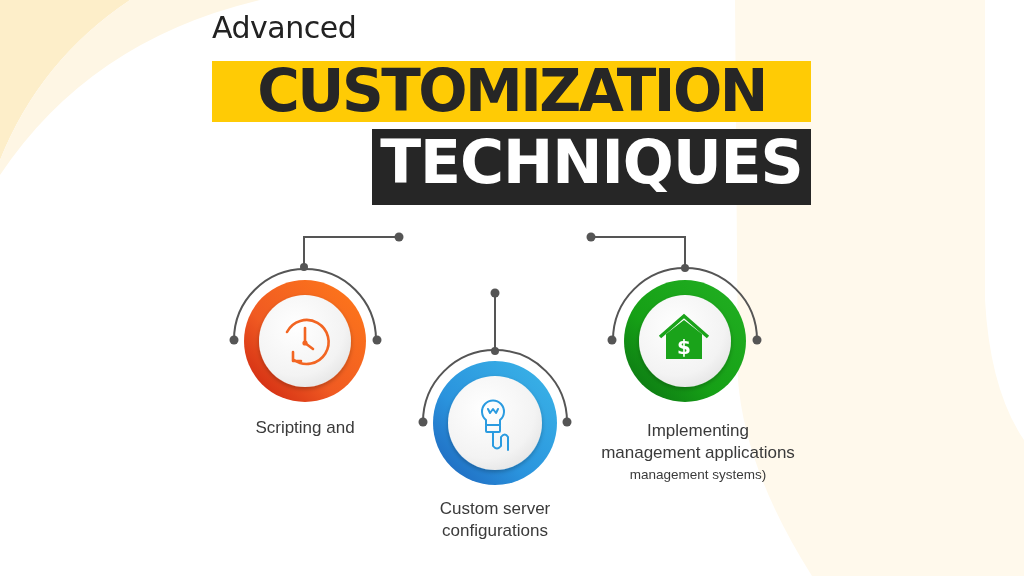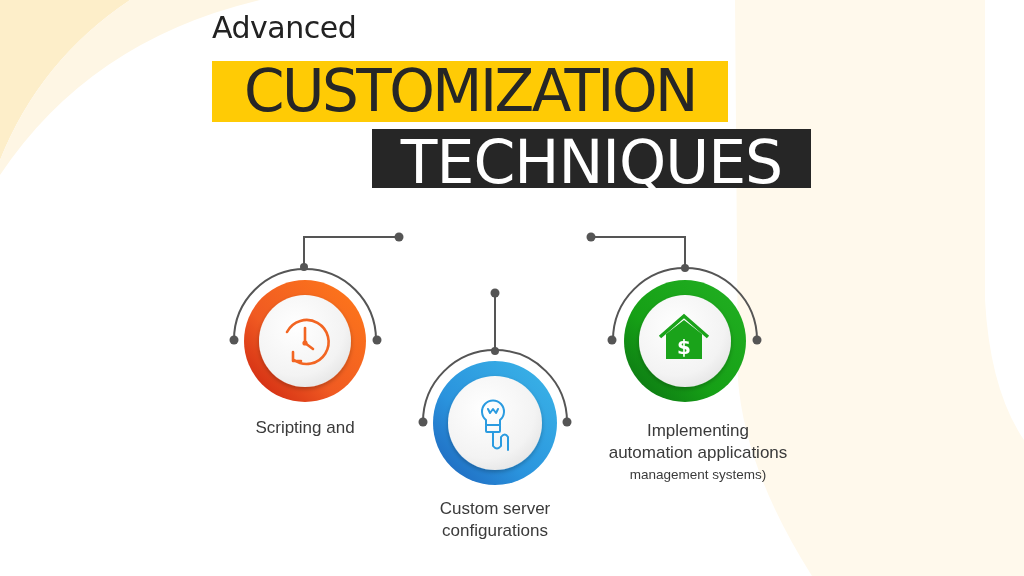--- a/index.html
+++ b/index.html
@@ -8,30 +8,30 @@
     background: #ffffff;
     font-family: "DejaVu Sans", sans-serif;
   }
   .bg-layer { position: absolute; inset: 0; }
   .title-advanced {
     position: absolute; left: 212px; top: 10px;
     font-family: "DejaVu Sans", sans-serif; font-size: 30px; font-weight: normal;
     color: #222; letter-spacing: -0.5px; line-height: 36px;
   }
   .title-custom {
-    position: absolute; left: 212px; top: 61px; width: 516px; height: 61px;
+    position: absolute; left: 212px; top: 61px; width: 599px; height: 61px;
     background: #ffcb05; color: #262626;
-    font-family: "DejaVu Sans", sans-serif; font-weight: normal; font-size: 58px;
+    font-family: "DejaVu Sans", sans-serif; font-weight: bold; font-size: 58px;
     line-height: 61px; letter-spacing: -2.5px; text-align: center; overflow: hidden;
     white-space: nowrap;
   }
   .title-tech {
-    position: absolute; left: 372px; top: 129px; width: 439px; height: 59px;
+    position: absolute; left: 372px; top: 129px; width: 439px; height: 76px;
     background: #262626; color: #ffffff;
-    font-family: "DejaVu Sans", sans-serif; font-weight: normal; font-size: 60px;
+    font-family: "DejaVu Sans", sans-serif; font-weight: bold; font-size: 60px;
     line-height: 67px; letter-spacing: -1px; text-align: center; overflow: hidden;
     white-space: nowrap;
   }
   .diagram { position: absolute; left: 0; top: 0; }
   .label {
     position: absolute; text-align: center; color: #3a3a3a;
     font-family: Liberation Sans, sans-serif; font-size: 17px; line-height: 22px;
     white-space: nowrap;
   }
   .label .sub { font-size: 13.5px; line-height: 22px; }
@@ -140,15 +140,15 @@
   <div>Scripting and</div>
 </div>
 
 <div class="label" style="left:410px; top:498px; width:170px;">
   <div>Custom server</div>
   <div>configurations</div>
 </div>
 
 <div class="label" style="left:563px; top:420px; width:270px;">
   <div>Implementing</div>
-  <div>automation applications</div>
+  <div>management applications</div>
   <div class="sub">management systems)</div>
 </div>
 
 </body></html>

